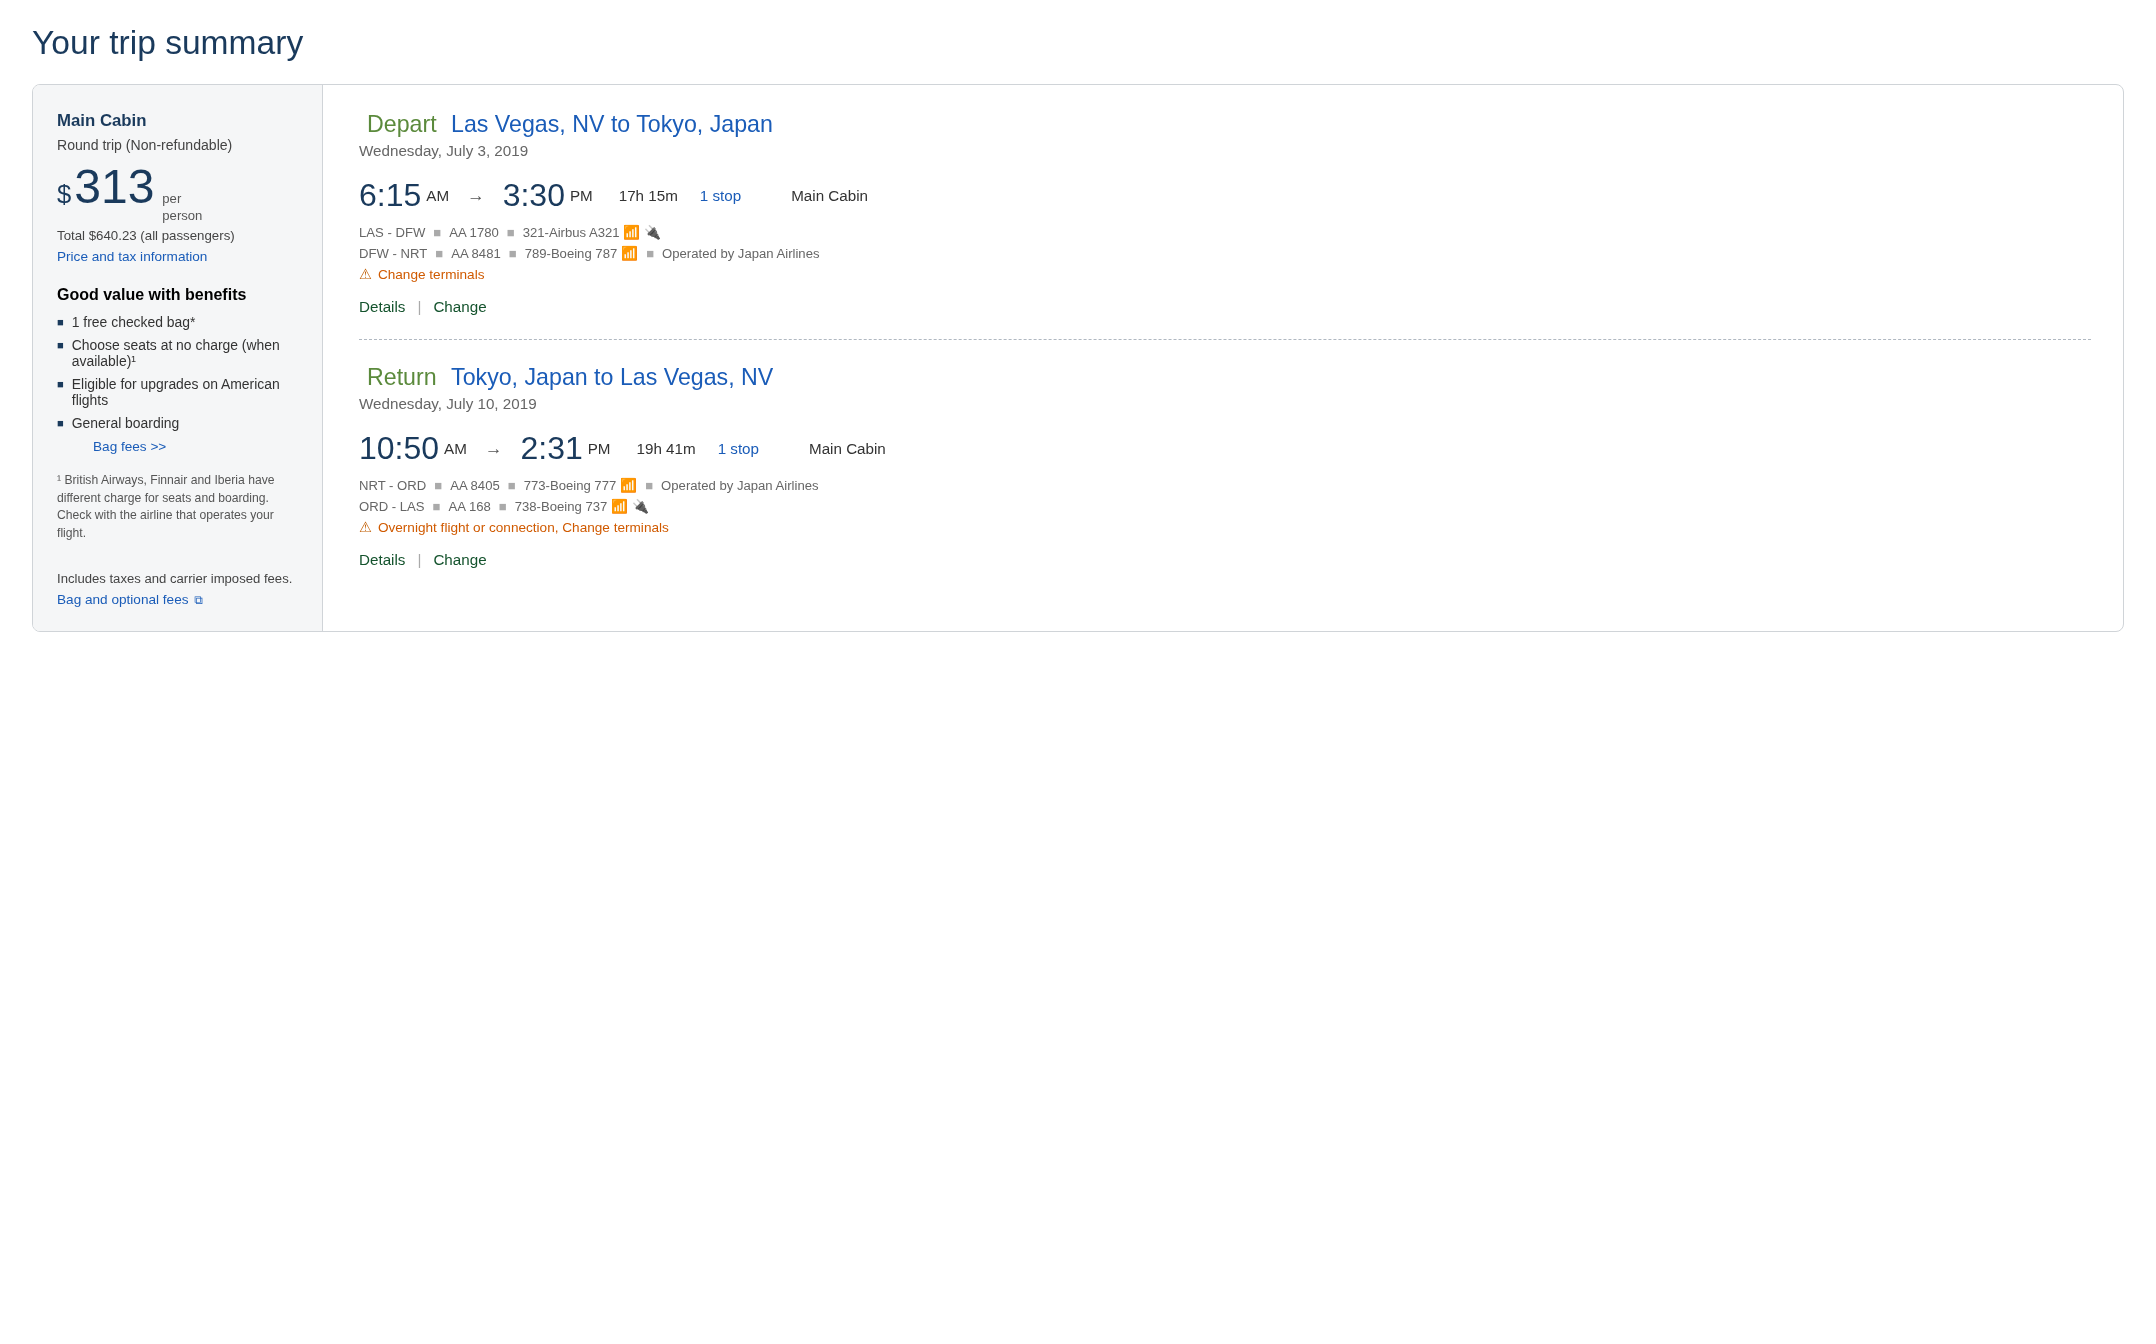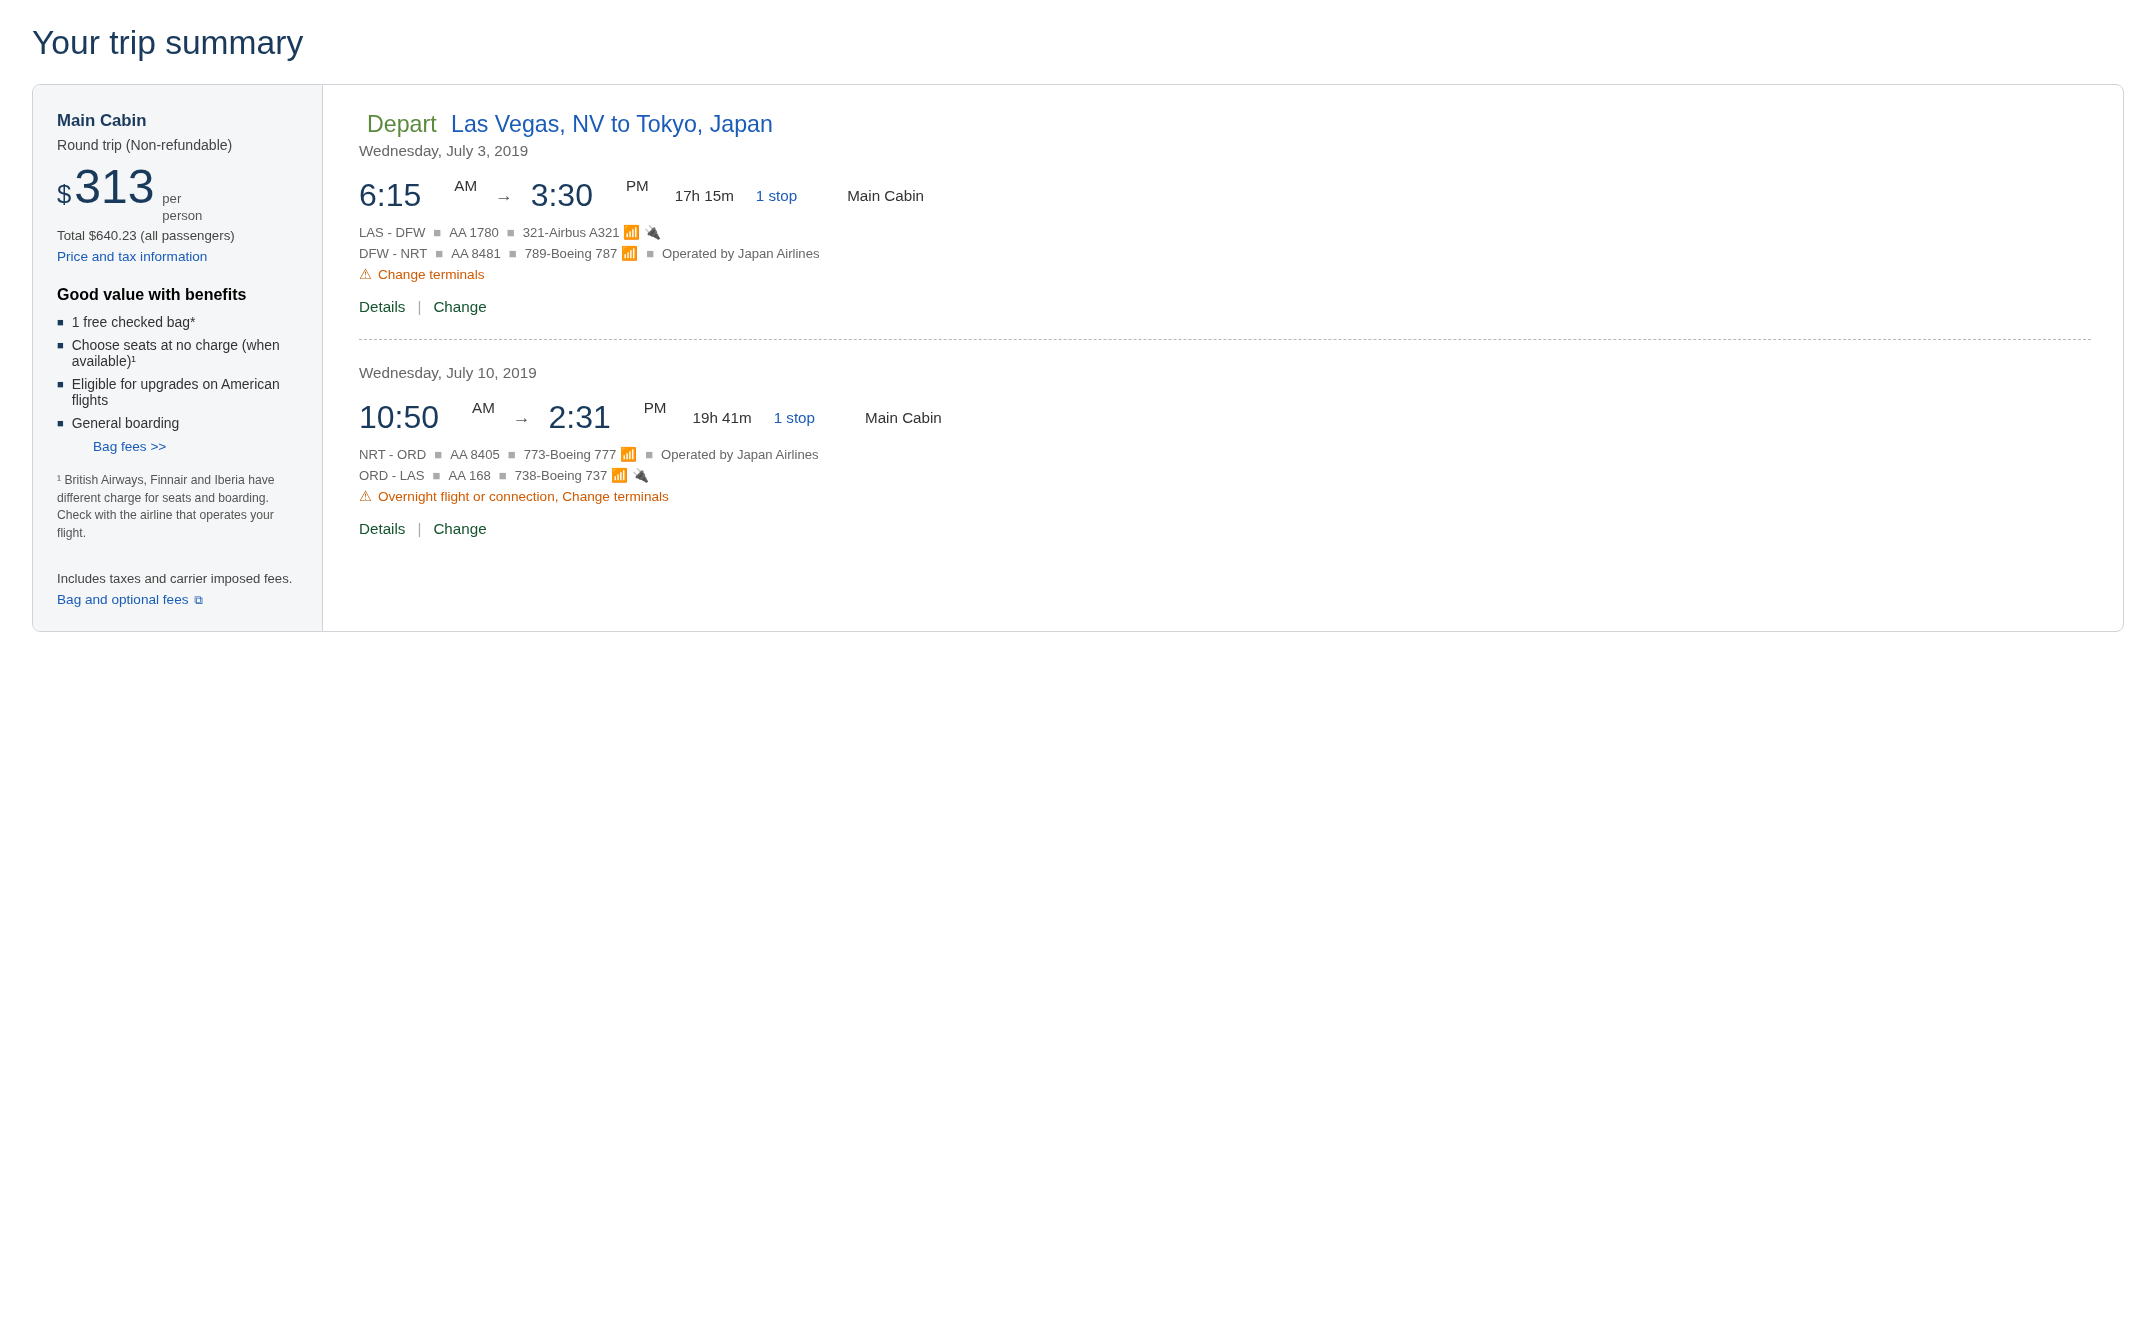--- a/index.html
+++ b/index.html
@@ -166,22 +166,21 @@
       margin-bottom: 18px;
     }
     .flight-times-row {
       display: flex;
       align-items: center;
       margin-bottom: 10px;
       gap: 18px;
     }
     .time-block {
       display: flex;
-      align-items: flex-start;
-      gap: 28px;
+      align-items: center;
     }
     .time-big {
       font-size: 2.0rem;
       font-weight: 400;
       color: #1a3a5c;
       margin-right: 5px;
     }
     .time-ampm {
       font-size: 0.95rem;
       color: #333;
@@ -354,20 +353,23 @@
       </div>
 
       <div class="actions-row">
         <a class="action-link">Details</a>
         <span class="action-divider">|</span>
         <a class="action-link">Change</a>
       </div>
     </div>
 
     <div class="flight-section">
+      <div class="flight-header-row">
+        <span class="flight-title flight-title-return">Return </span><span class="flight-title flight-title-route">Tokyo, Japan to Las Vegas, NV</span>
+      </div>
       <div class="flight-date">Wednesday, July 10, 2019</div>
 
       <div class="flight-times-row">
         <div class="time-block">
           <span class="time-big">10:50</span>
           <span class="time-ampm">AM</span>
         </div>
         <span class="arrow-icon">→</span>
         <div class="time-block">
           <span class="time-big">2:31</span>

